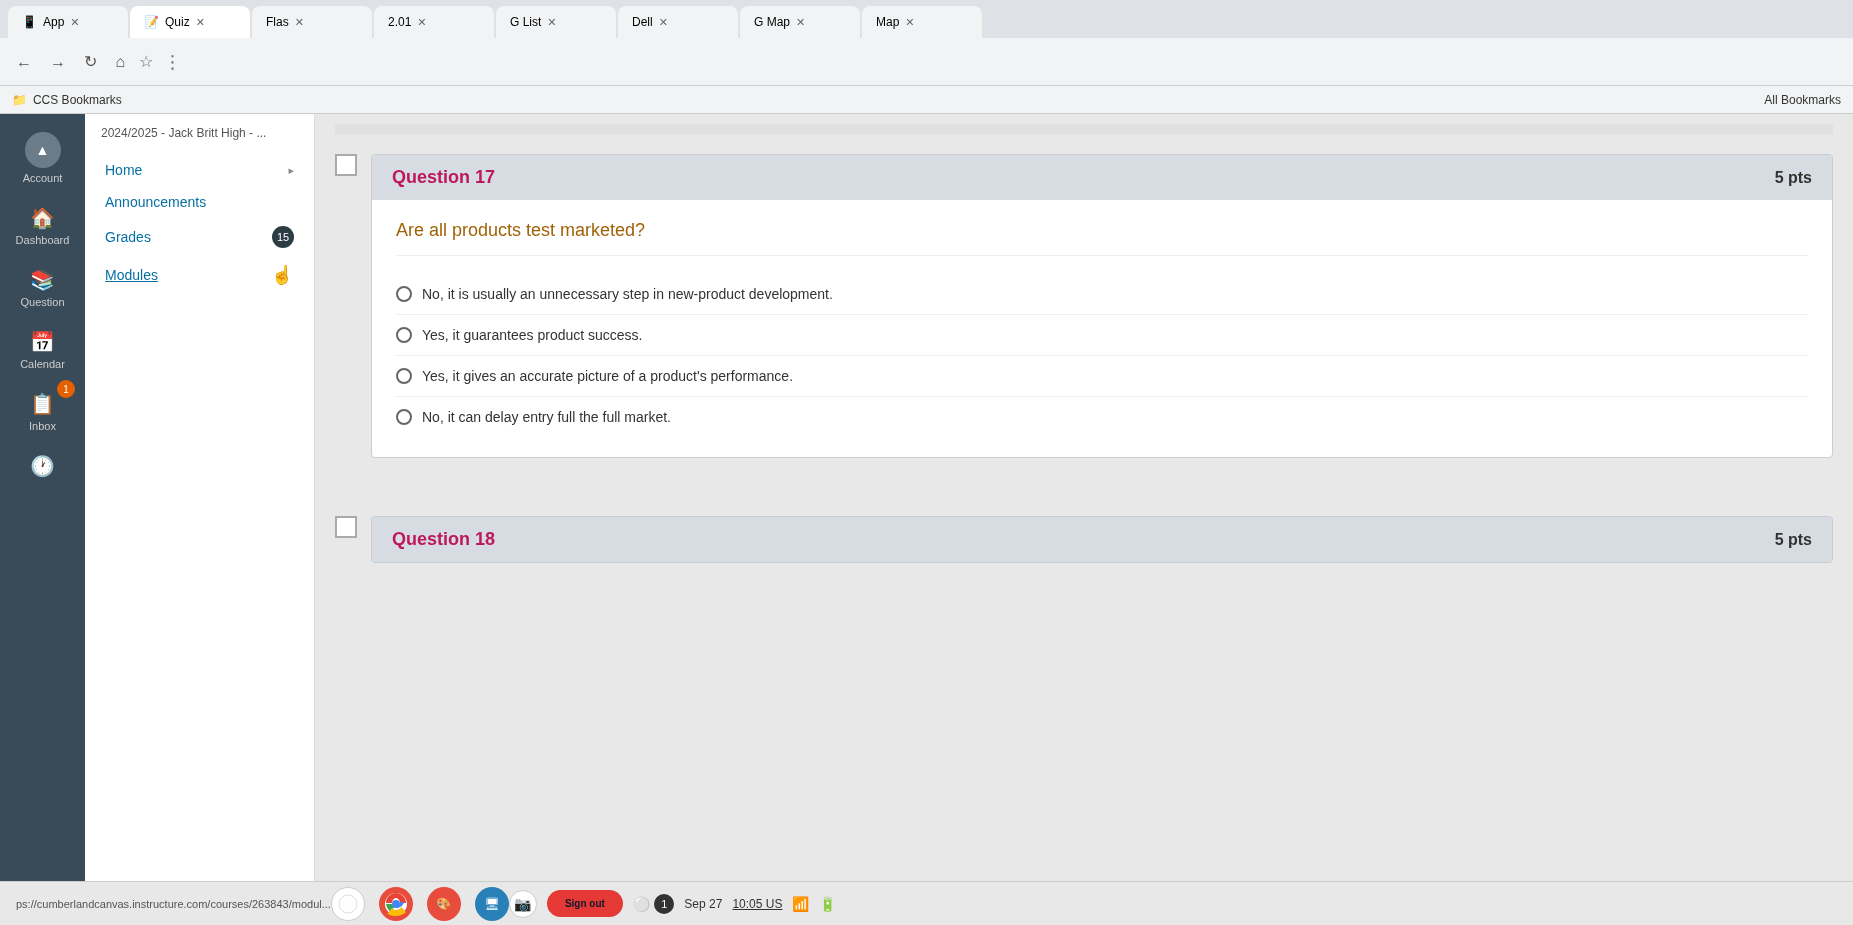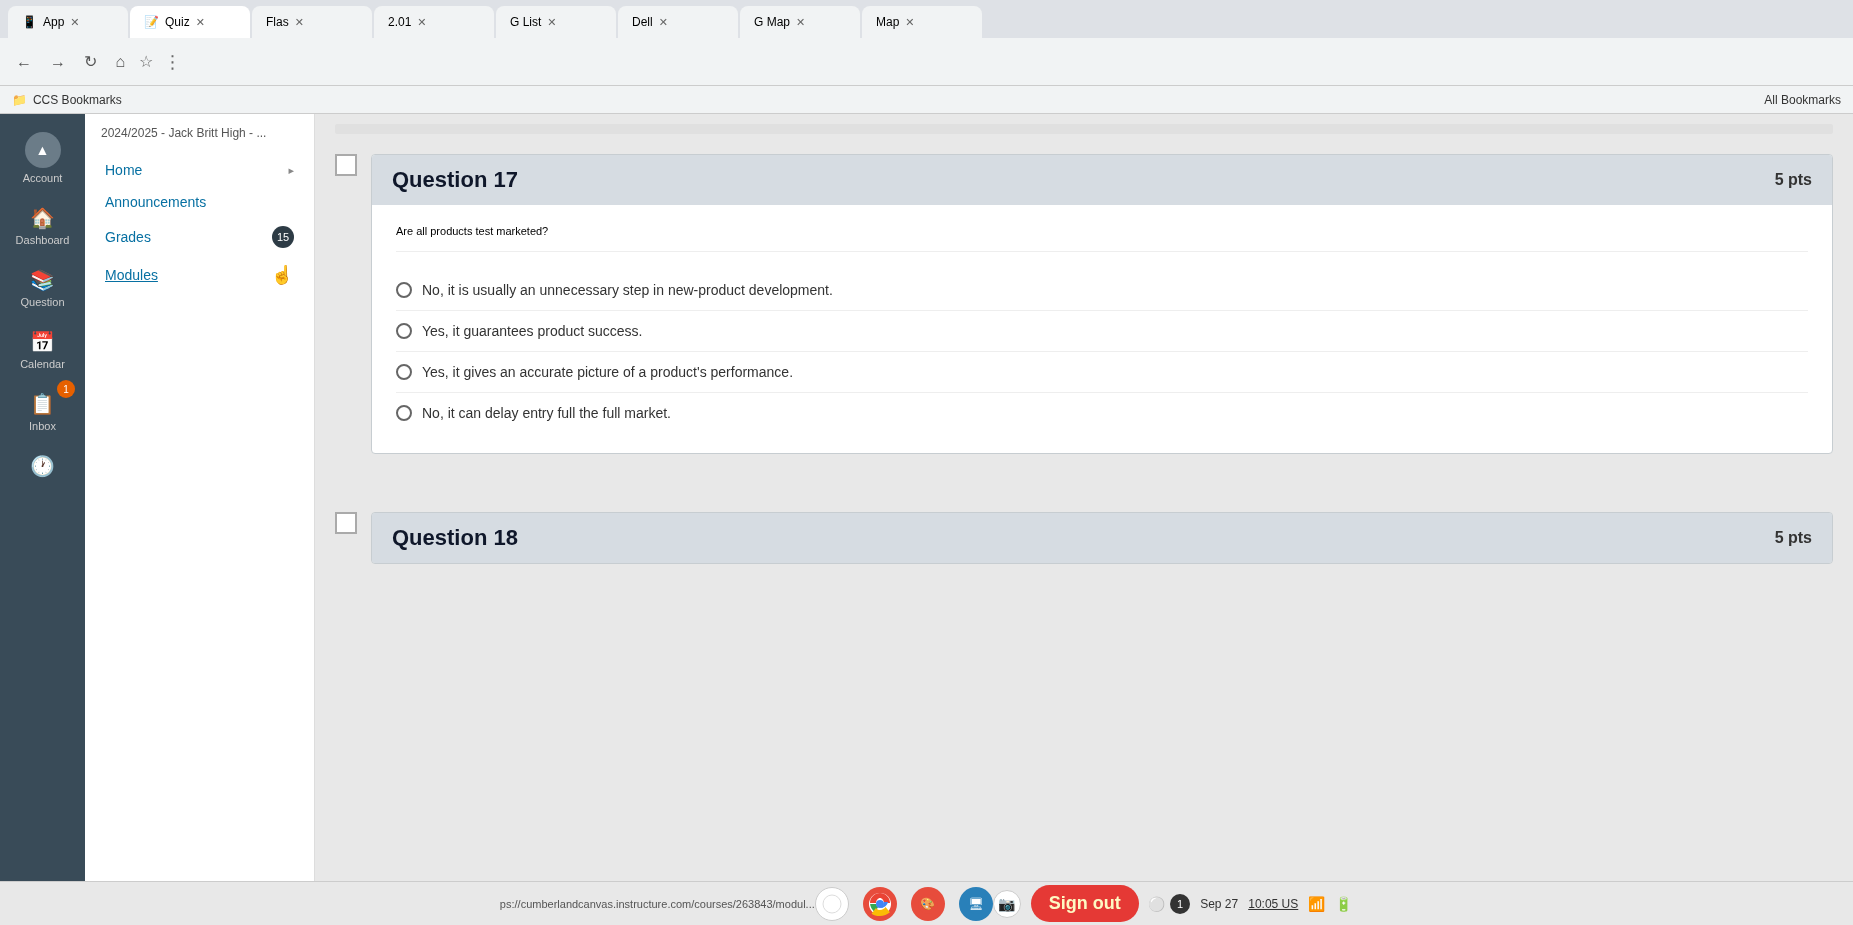--- a/index.html
+++ b/index.html
@@ -30,41 +30,41 @@
     .course-year { color: #555; font-size: 12px; margin-bottom: 14px; }
     .course-nav-item { padding: 8px 4px; color: #0770A2; cursor: pointer; display: flex; align-items: center; justify-content: space-between; }
     .nav-grade-badge { background: #2d3b45; color: white; border-radius: 50%; width: 22px; height: 22px; font-size: 11px; display: flex; align-items: center; justify-content: center; }
 
     
     .content-area { flex: 1; background: #e8e8e8; overflow-y: auto; padding: 0 20px 20px; }
 
     
     .question-card { background: white; border: 1px solid #c7cdd1; border-radius: 4px; margin-bottom: 24px; overflow: hidden; }
     .question-header { background: #d6dce2; padding: 12px 20px; display: flex; align-items: center; justify-content: space-between; }
-    .question-title { font-size: 22px; font-weight: bold; color: #0f172a; }
+    .question-title { font-size: 18px; font-weight: bold; color: #be185d; }
     .question-pts { font-size: 16px; font-weight: bold; color: #333; }
     .question-body { padding: 20px 24px; }
-    .question-text { font-size: 11px; color: #000000; margin-bottom: 18px; border-bottom: 1px solid #eee; padding-bottom: 14px; }
+    .question-text { font-size: 18px; color: #a16207; margin-bottom: 18px; border-bottom: 1px solid #eee; padding-bottom: 14px; }
     .answer-option { display: flex; align-items: center; gap: 10px; padding: 12px 0; border-bottom: 1px solid #eee; font-size: 14px; color: #333; cursor: pointer; }
     .answer-option:last-child { border-bottom: none; }
     .radio-btn { width: 16px; height: 16px; border: 2px solid #666; border-radius: 50%; flex-shrink: 0; background: white; }
 
     
     .question-flag { width: 22px; height: 22px; border: 2px solid #aaa; background: white; margin-right: 14px; flex-shrink: 0; }
 
     
     .question-row { display: flex; align-items: flex-start; margin-bottom: 24px; padding-top: 10px; }
 
     
-    .taskbar { position: fixed; bottom: 0; left: 0; right: 0; height: 44px; background: #e8e8e8; display: flex; align-items: center; justify-content: center; padding: 0 16px; border-top: 1px solid #ccc; z-index: 100; }
+    .taskbar { position: fixed; bottom: 0; left: 0; right: 0; height: 44px; background: #e8e8e8; display: flex; align-items: center; justify-content: flex-start; padding: 0 16px; border-top: 1px solid #ccc; z-index: 100; }
     .taskbar-left { font-size: 11px; color: #555; }
     .taskbar-center { display: flex; align-items: center; gap: 14px; }
     .taskbar-right { display: flex; align-items: center; gap: 10px; font-size: 12px; color: #333; }
     .taskbar-icon { width: 34px; height: 34px; border-radius: 50%; display: flex; align-items: center; justify-content: center; cursor: pointer; font-size: 18px; }
-    .sign-out-btn { background: #e53935; color: #fef9c3; border: none; border-radius: 20px; padding: 8px 18px; font-size: 18px; font-weight: bold; cursor: pointer; }
+    .sign-out-btn { background: #e53935; color: #0f172a; border: none; border-radius: 20px; padding: 8px 18px; font-size: 10px; font-weight: bold; cursor: pointer; }
 
     .cursor { display: inline-block; font-size: 18px; }
 
     .content-top-space { height: 10px; }
   </style>
 </head>
 <body>
 
 <div class="tab-bar">
   <div class="tab">

